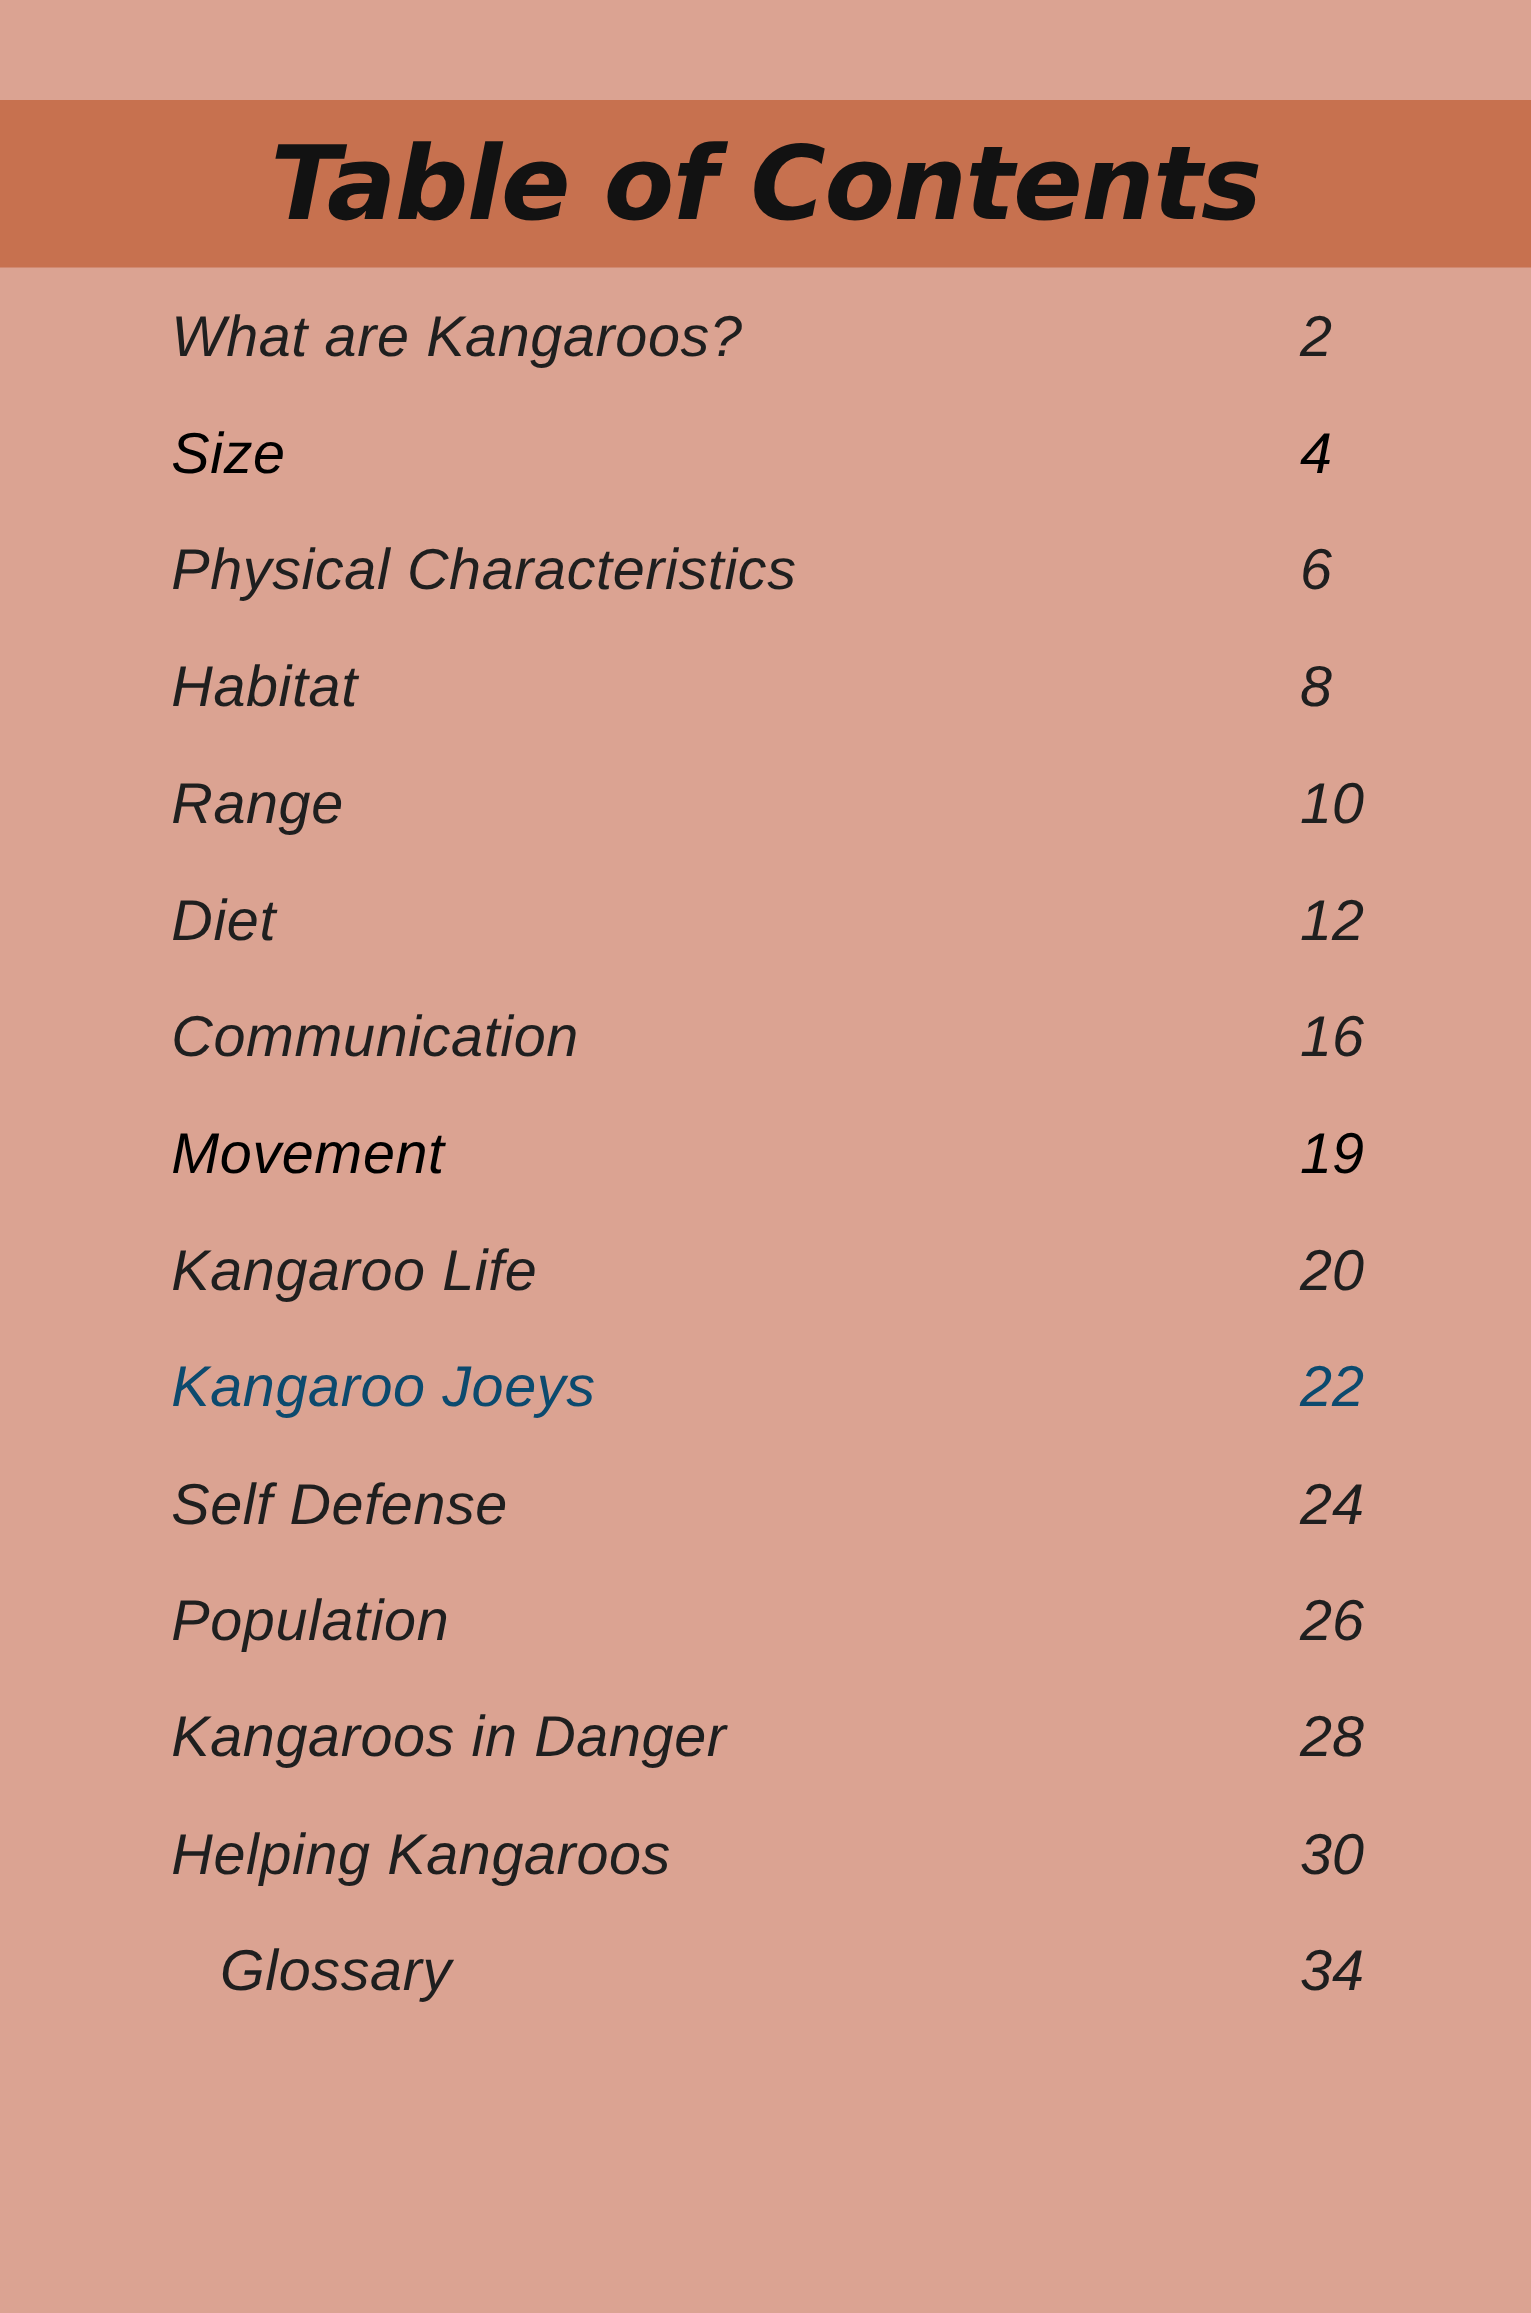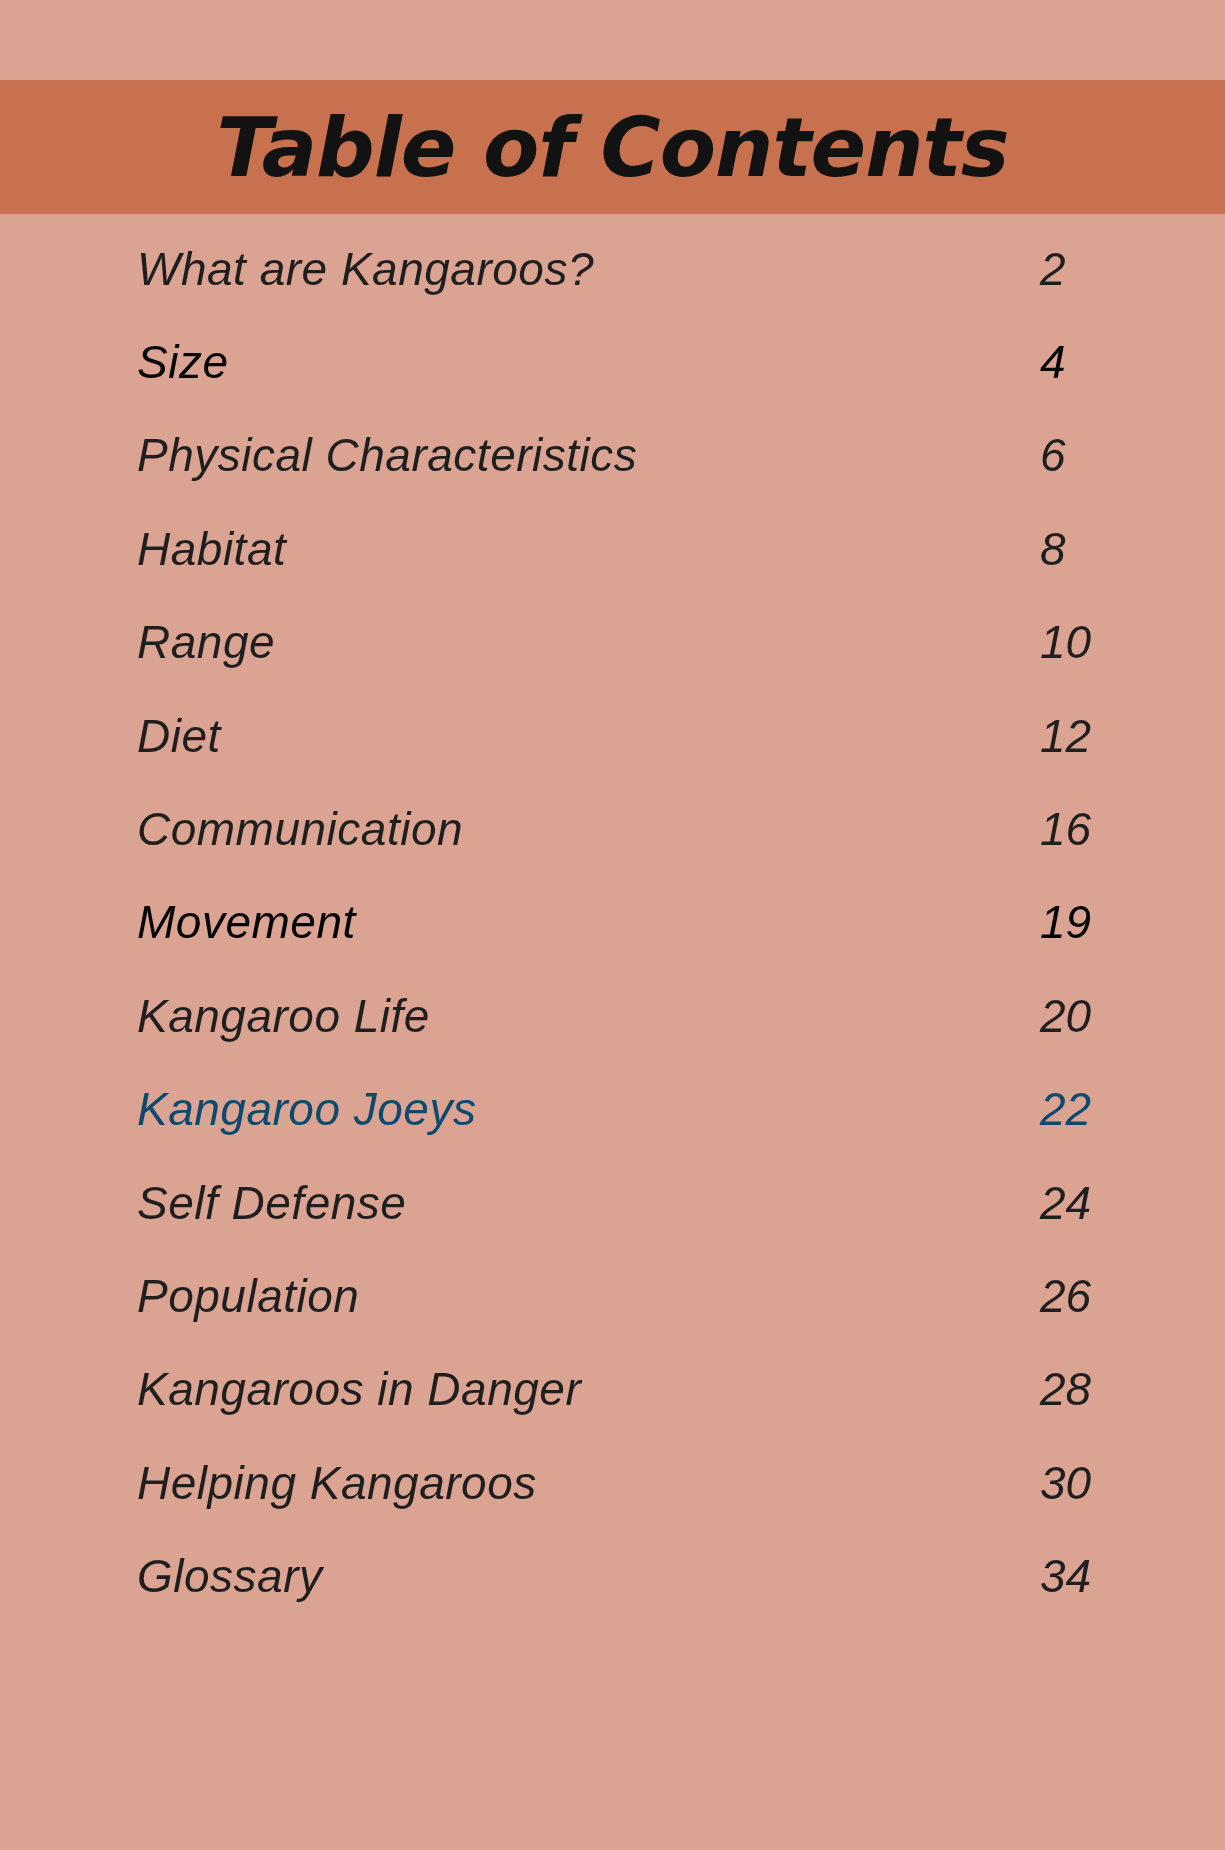--- a/index.html
+++ b/index.html
@@ -132,18 +132,18 @@
   <div class="toc-row" style="color: rgb(31, 31, 31);">
     <span class="toc-label">Kangaroos in Danger</span>
     <span class="toc-page">28</span>
   </div>
 
   <div class="toc-row" style="color: rgb(31, 31, 31);">
     <span class="toc-label">Helping Kangaroos</span>
     <span class="toc-page">30</span>
   </div>
 
-  <div class="toc-row" style="color: rgb(31, 31, 31);">
+  <div class="toc-row" style="color: rgb(31, 31, 31); margin-left: 39px;">
     <span class="toc-label">Glossary</span>
     <span class="toc-page">34</span>
   </div>
 </div>
 </div>
 
 </body></html>

